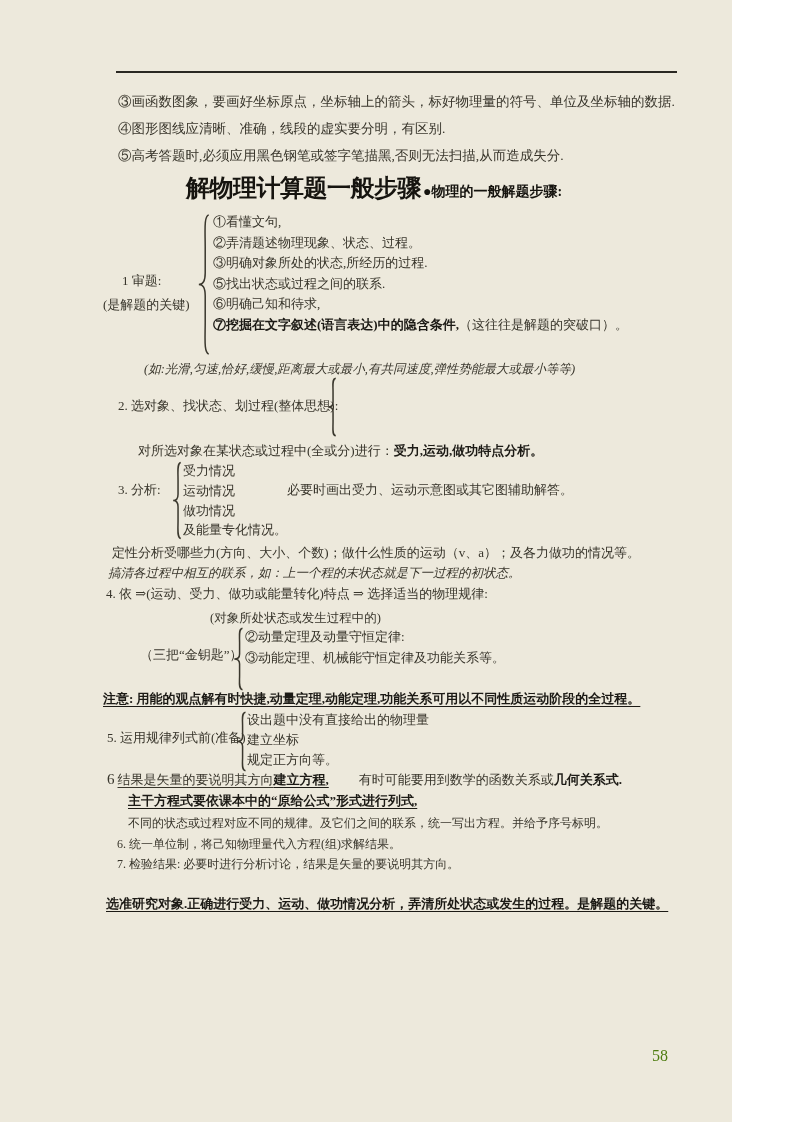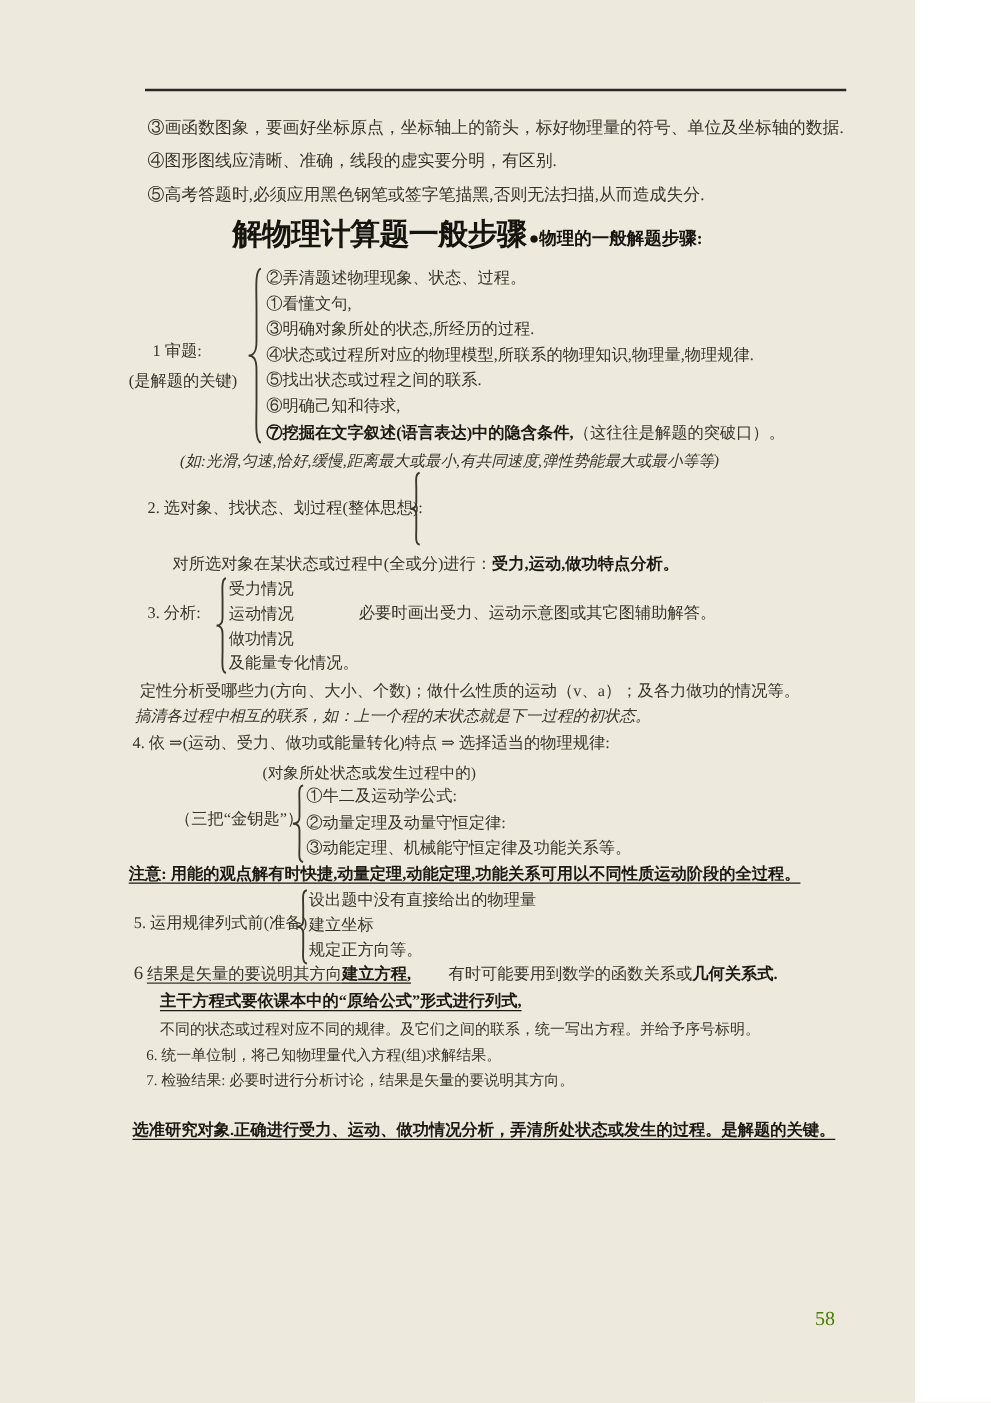--- a/index.html
+++ b/index.html
@@ -46,24 +46,23 @@
   <div class="abs" style="left:186px;top:171px;">
     <span class="title-main">解物理计算题一般步骤</span><span class="title-sub">●物理的一般解题步骤:</span>
   </div>
 
   <div class="abs" style="left:122px;top:272px;">1 审题:</div>
   <div class="abs" style="left:103px;top:296px;text-align:right;">(是解题的关键)</div>
   <svg class="brace" style="left:196px;top:212px;" width="17" height="145" viewBox="0 0 24 100" preserveAspectRatio="none">
     <path d="M18 2 C11 3 13 13 13 24 L13 42 C13 48 10 50 4 50 C10 50 13 52 13 58 L13 76 C13 87 11 97 18 98"></path>
   </svg>
   <div class="abs list" style="left:213px;top:212px;line-height:20.6px;">
+    <div>①看懂文句,</div>
     <div>②弄清题述物理现象、状态、过程。</div>
-    <div>①看懂文句,</div>
     <div>③明确对象所处的状态,所经历的过程.</div>
-    <div>④状态或过程所对应的物理模型,所联系的物理知识,物理量,物理规律.</div>
     <div>⑤找出状态或过程之间的联系.</div>
     <div>⑥明确己知和待求,</div>
     <div><span class="b">⑦挖掘在文字叙述(语言表达)中的隐含条件,</span><span>（这往往是解题的突破口）。</span></div>
   </div>
   <div class="abs note-sm" style="left:144px;top:360px;font-style:italic;">(如:光滑,匀速,恰好,缓慢,距离最大或最小,有共同速度,弹性势能最大或最小等等)</div>
 
   <div class="abs" style="left:118px;top:397px;">2. 选对象、找状态、划过程(整体思想):</div>
   <svg class="brace" style="left:326px;top:377px;" width="13" height="60" viewBox="0 0 24 100" preserveAspectRatio="none">
     <path d="M18 2 C11 3 13 13 13 24 L13 42 C13 48 10 50 4 50 C10 50 13 52 13 58 L13 76 C13 87 11 97 18 98"></path>
   </svg>
@@ -85,21 +84,20 @@
   <div class="abs" style="left:112px;top:544px;">定性分析受哪些力(方向、大小、个数)；做什么性质的运动（v、a）；及各力做功的情况等。</div>
   <div class="abs it note-sm" style="left:108px;top:564px;">搞清各过程中相互的联系，如：上一个程的末状态就是下一过程的初状态。</div>
 
   <div class="abs" style="left:106px;top:585px;">4. 依 ⇒(运动、受力、做功或能量转化)特点 ⇒ 选择适当的物理规律:</div>
   <div class="abs note-sm" style="left:210px;top:609px;">(对象所处状态或发生过程中的)</div>
   <div class="abs" style="left:140px;top:646px;">（三把“金钥匙”）</div>
   <svg class="brace" style="left:232px;top:627px;" width="14" height="64" viewBox="0 0 24 100" preserveAspectRatio="none">
     <path d="M18 2 C11 3 13 13 13 24 L13 42 C13 48 10 50 4 50 C10 50 13 52 13 58 L13 76 C13 87 11 97 18 98"></path>
   </svg>
   <div class="abs list" style="left:245px;top:627px;line-height:20.6px;">
-    <div>①牛二及运动学公式:</div>
     <div>②动量定理及动量守恒定律:</div>
     <div>③动能定理、机械能守恒定律及功能关系等。</div>
   </div>
   <div class="abs b u" style="left:103px;top:690px;">
     <span>注意</span><span>: 用能的观点解有时快捷,动量定理,动能定理,功能关系可用以不同性质运动阶段的全过程。</span>
   </div>
 
   <div class="abs" style="left:107px;top:729px;">5. 运用规律列式前(准备)</div>
   <svg class="brace" style="left:235px;top:711px;" width="14" height="61" viewBox="0 0 24 100" preserveAspectRatio="none">
     <path d="M18 2 C11 3 13 13 13 24 L13 42 C13 48 10 50 4 50 C10 50 13 52 13 58 L13 76 C13 87 11 97 18 98"></path>

